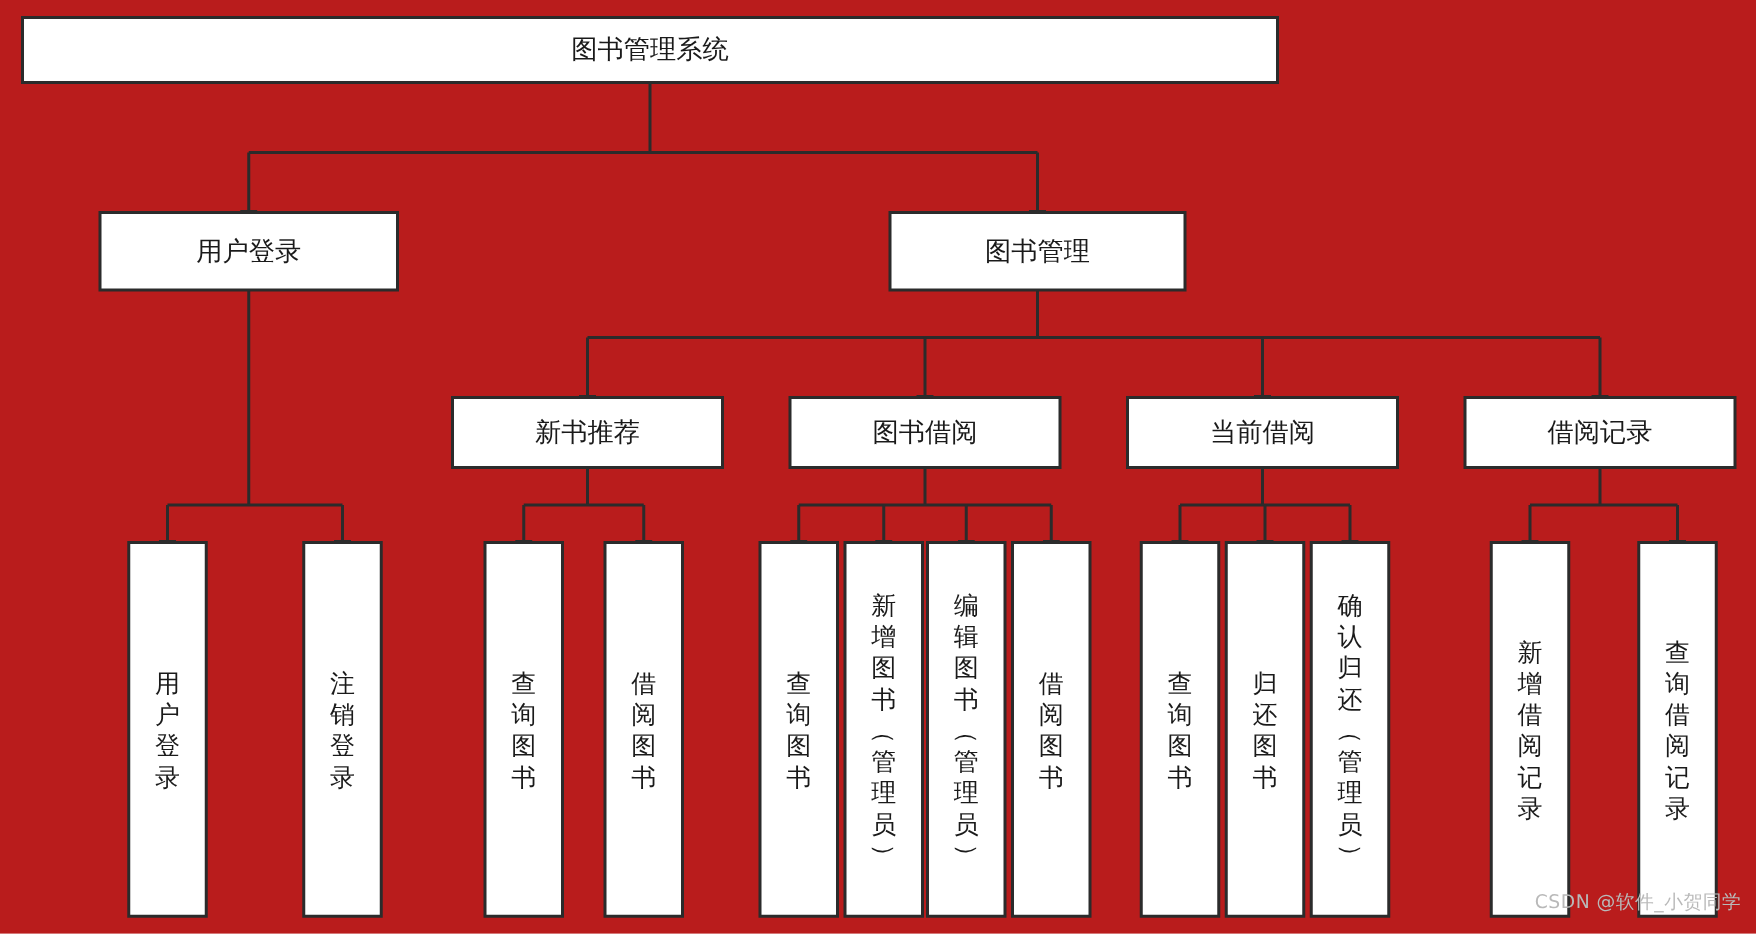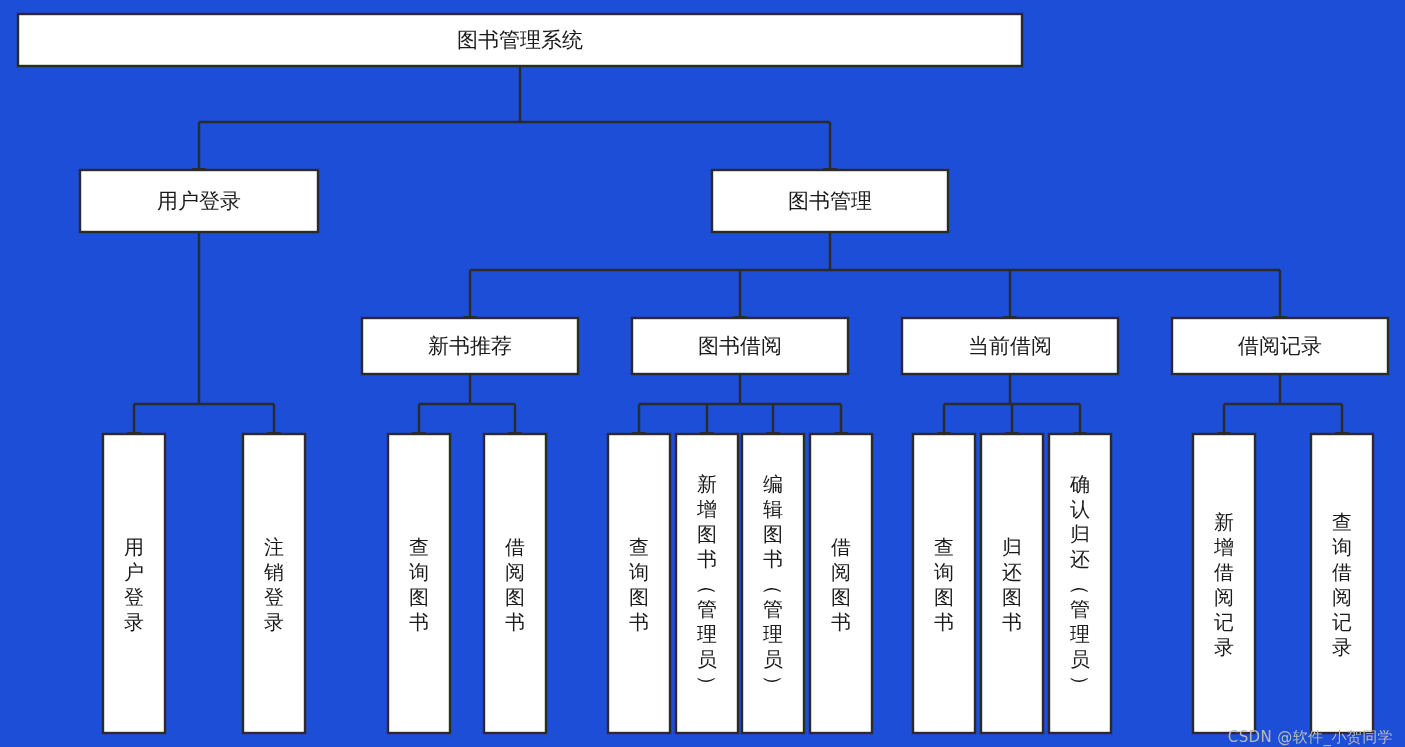--- a/index.html
+++ b/index.html
@@ -4,21 +4,21 @@
 <style>
   html, body {
     margin: 0;
     padding: 0;
     background: #ffffff;
   }
   #stage {
     position: relative;
     width: 1405px;
     height: 747px;
-    background: #1d4ed8;
+    background: #b91c1c;
     font-family: "DejaVu Sans", "Liberation Sans", sans-serif;
     overflow: hidden;
   }
   svg.diagram {
     position: absolute;
     left: 0;
     top: 0;
     width: 1405px;
     height: 747px;
     display: block;
@@ -47,21 +47,21 @@
   }
   .node-label-v {
     font-family: "DejaVu Sans", "Liberation Sans", sans-serif;
     font-size: 20px;
     fill: #1a1a1a;
     text-anchor: middle;
   }
   .watermark {
     position: absolute;
     right: 12px;
-    bottom: 0;
+    bottom: 16px;
     font-family: "DejaVu Sans", "Liberation Sans", sans-serif;
     font-size: 15px;
     color: #b9b9b9;
     letter-spacing: 0.4px;
     white-space: nowrap;
     pointer-events: none;
   }
 </style>
 </head>
 <body>

